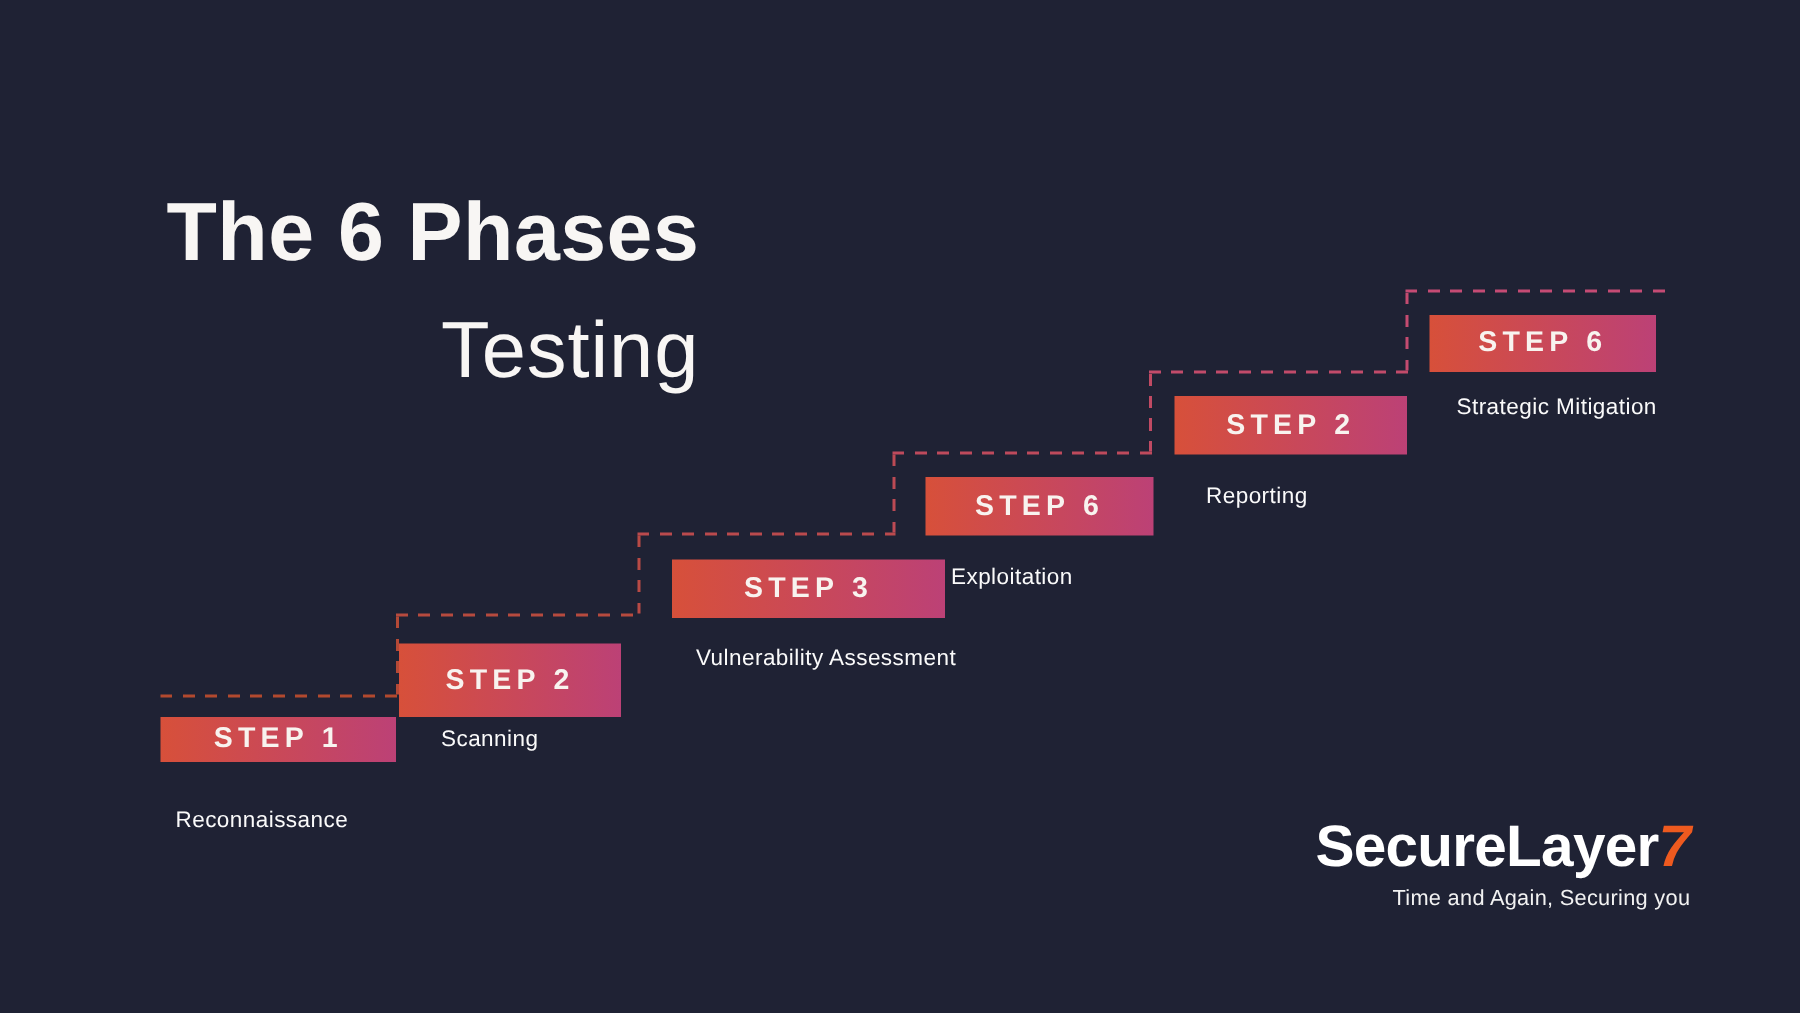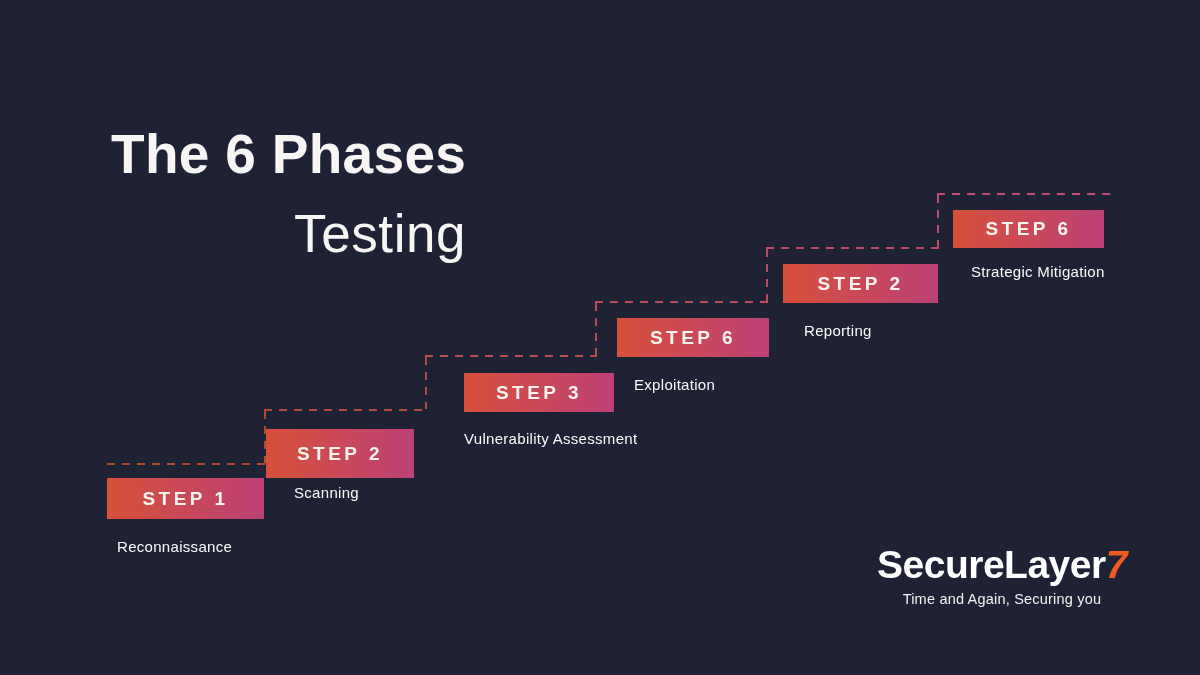--- a/index.html
+++ b/index.html
@@ -16,25 +16,25 @@
   .title .t2,.title .t3{font-size:53px;font-weight:400;line-height:80px;letter-spacing:.6px;}
 
   
   .badge{
     position:absolute;display:flex;align-items:center;justify-content:center;
     background:linear-gradient(90deg,var(--badgeStart,#d7503a),var(--badgeEnd,#bc4176));
     color:#f8f3ef;font-weight:700;font-size:19px;letter-spacing:3.5px;white-space:nowrap;
   }
   .phase{position:absolute;color:#fafafa;font-size:15px;line-height:32px;letter-spacing:.3px;}
 
-  .s1-badge{left:107px;top:478px;width:157px;height:41px}
+  .s1-badge{left:107px;top:478px;width:157px;height:30px}
   .s1-phase{left:117px;top:531px;white-space:nowrap}
   .s2-badge{left:266px;top:429px;width:148px;height:49px}
   .s2-phase{left:294px;top:477px;white-space:nowrap}
-  .s3-badge{left:464px;top:373px;width:150px;height:39px}
+  .s3-badge{left:448px;top:373px;width:182px;height:39px}
   .s3-phase{left:464px;top:423px;width:180px}
   .s4-badge{left:617px;top:318px;width:152px;height:39px}
   .s4-phase{left:634px;top:369px;white-space:nowrap}
   .s5-badge{left:783px;top:264px;width:155px;height:39px}
   .s5-phase{left:804px;top:315px;white-space:nowrap}
   .s6-badge{left:953px;top:210px;width:151px;height:38px}
   .s6-phase{left:971px;top:256px;width:150px}
 
   
   .dash{position:absolute;}
@@ -49,21 +49,21 @@
   .d7 {--dc:#be4a5c;left:595px;top:301px;width:173px}
   .d8 {--dc:#c04a63;left:766px;top:249px;height:52px}
   .d9 {--dc:#c24b6a;left:766px;top:247px;width:173px}
   .d10{--dc:#c44b70;left:937px;top:195px;height:52px}
   .d11{--dc:#c54b74;left:937px;top:193px;width:177px}
 
   
   .logo{position:absolute;left:877px;top:545px;text-align:center;color:#ffffff;}
   .logo .brand{font-size:39px;font-weight:700;letter-spacing:-.5px;line-height:1.05;white-space:nowrap;text-align:right;}
   .logo .seven{color:var(--logoAccent,#ee5a1f);font-style:italic;}
-  .logo .tagline{font-size:14.5px;font-weight:400;margin-top:5px;letter-spacing:.2px;color:#f2f2f2;}
+  .logo .tagline{font-size:14.5px;font-weight:400;margin-top:5px;letter-spacing:.2px;color:#f2f2f2;text-align:right;}
 </style>
 </head>
 <body>
 
 <div class="canvas">
 
   <div class="title">
     <div class="t1">The 6 Phases</div>
     <div class="t3">Testing</div>
   </div>

